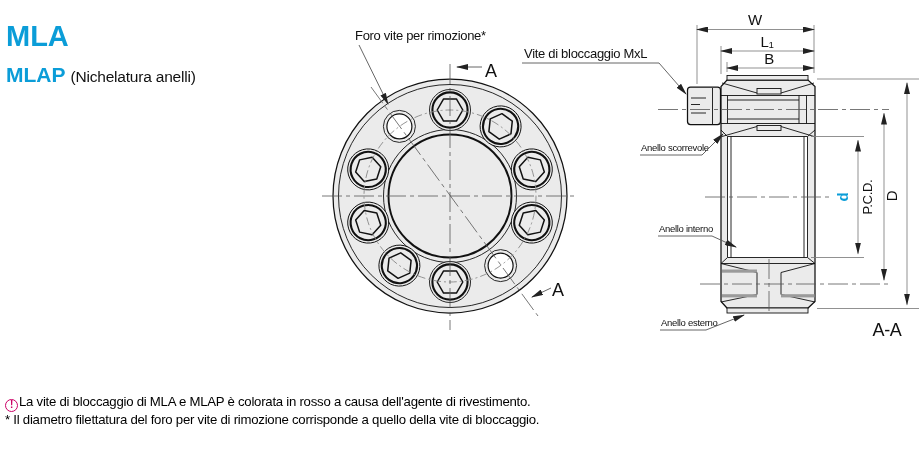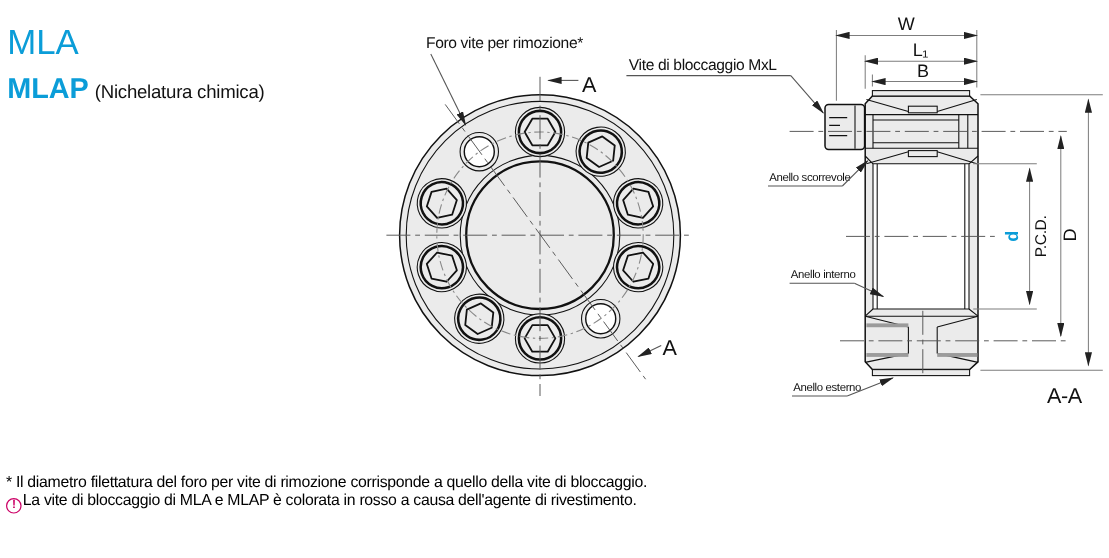--- a/index.html
+++ b/index.html
@@ -2,23 +2,23 @@
 <html><head>
 <meta charset="utf-8">
 <style>
   html,body { margin:0; padding:0; background:#fff; }
   .stage {
     position:relative; width:924px; height:465px; background:#ffffff;
     font-family:"Liberation Sans", sans-serif; overflow:hidden;
   }
   
   .titles { position:absolute; left:6px; top:20px; }
-  .t1 { font-size:29px; font-weight:normal; color:#0b9dd8; line-height:33px; }
+  .t1 { font-size:29px; font-weight:bold; color:#0b9dd8; line-height:33px; }
   .t2row { margin-top:5px; white-space:nowrap; }
-  .t2 { font-size:24px; font-weight:bold; color:#0b9dd8; line-height:33px; }
+  .t2 { font-size:21px; font-weight:bold; color:#0b9dd8; line-height:33px; }
   .t2suffix { font-size:15.5px; color:#111; margin-left:5px; letter-spacing:-0.2px; }
   
   svg.drawing { position:absolute; left:0; top:0; }
   .part { fill:#ebebeb; stroke:#111; stroke-width:1.25; }
   .lip  { stroke-width:0.9; }
   .ln   { fill:none; stroke:#111; stroke-width:0.9; }
   .lnb  { fill:none; stroke:#111; stroke-width:1.9; }
   .cl   { fill:none; stroke:#555; stroke-width:0.8; stroke-dasharray:20 4 4 4; }
   .pcd  { fill:none; stroke:#888; stroke-width:0.9; stroke-dasharray:8 3 2 3; }
   .dim  { fill:none; stroke:#7d7d7d; stroke-width:0.85; }
@@ -49,21 +49,21 @@
   }
 </style>
 </head>
 <body>
 
 <div class="stage">
 
   <div class="titles">
     <div class="t1">MLA</div>
     <div class="t2row">
-      <span class="t2">MLAP</span><span class="t2suffix">(Nichelatura chimica)</span>
+      <span class="t2">MLAP</span><span class="t2suffix">(Nichelatura anelli)</span>
     </div>
   </div>
 
   <svg class="drawing" width="924" height="465" viewBox="0 0 924 465">
     <defs>
       <marker id="arr" viewBox="0 0 12 6" refX="11" refY="3" markerWidth="12" markerHeight="6" markerUnits="userSpaceOnUse" orient="auto-start-reverse">
         <path d="M0,0 L12,3 L0,6 Z" fill="#222"></path>
       </marker>
       <g id="scr">
         <circle class="scr-cb" r="20.5"></circle>
@@ -197,17 +197,17 @@
         <text class="sm" x="661" y="326">Anello esterno</text>
         <path class="ldr" d="M660,330 L706,330"></path>
         <line class="ldr arrE" x1="706" y1="330" x2="744" y2="315"></line>
       </g>
 
       <text class="secA" x="887" y="336" text-anchor="middle">A-A</text>
     </g>
   </svg>
 
   <div class="footnotes">
+    <div class="fn"><span class="warn">!</span><span>La vite di bloccaggio di MLA e MLAP è colorata in rosso a causa dell'agente di rivestimento.</span></div>
     <div class="fn">* Il diametro filettatura del foro per vite di rimozione corrisponde a quello della vite di bloccaggio.</div>
-    <div class="fn"><span class="warn">!</span><span>La vite di bloccaggio di MLA e MLAP è colorata in rosso a causa dell'agente di rivestimento.</span></div>
   </div>
 
 </div>
 
 </body></html>

